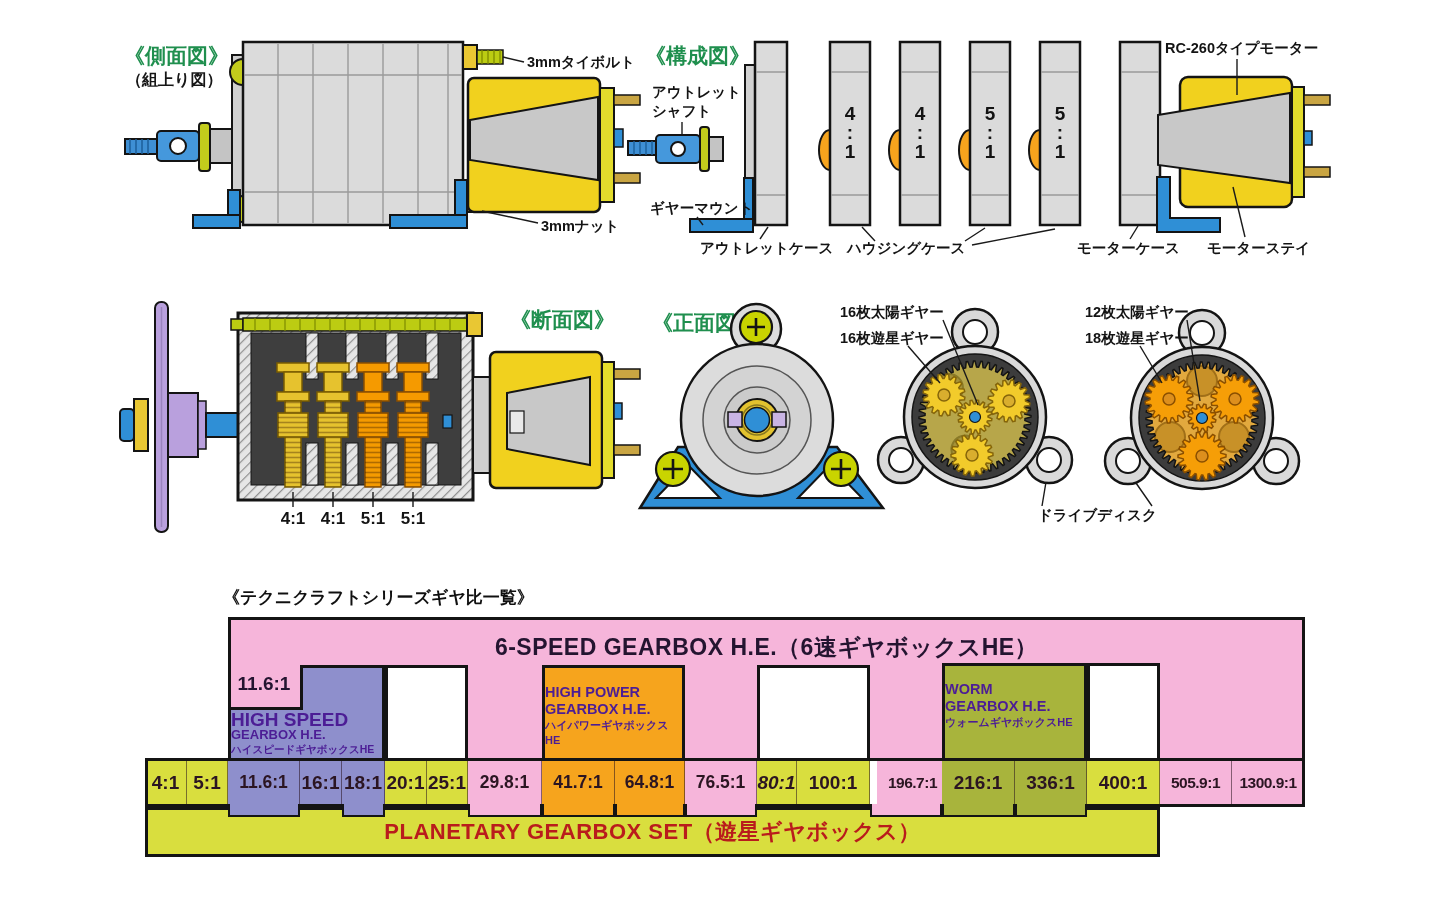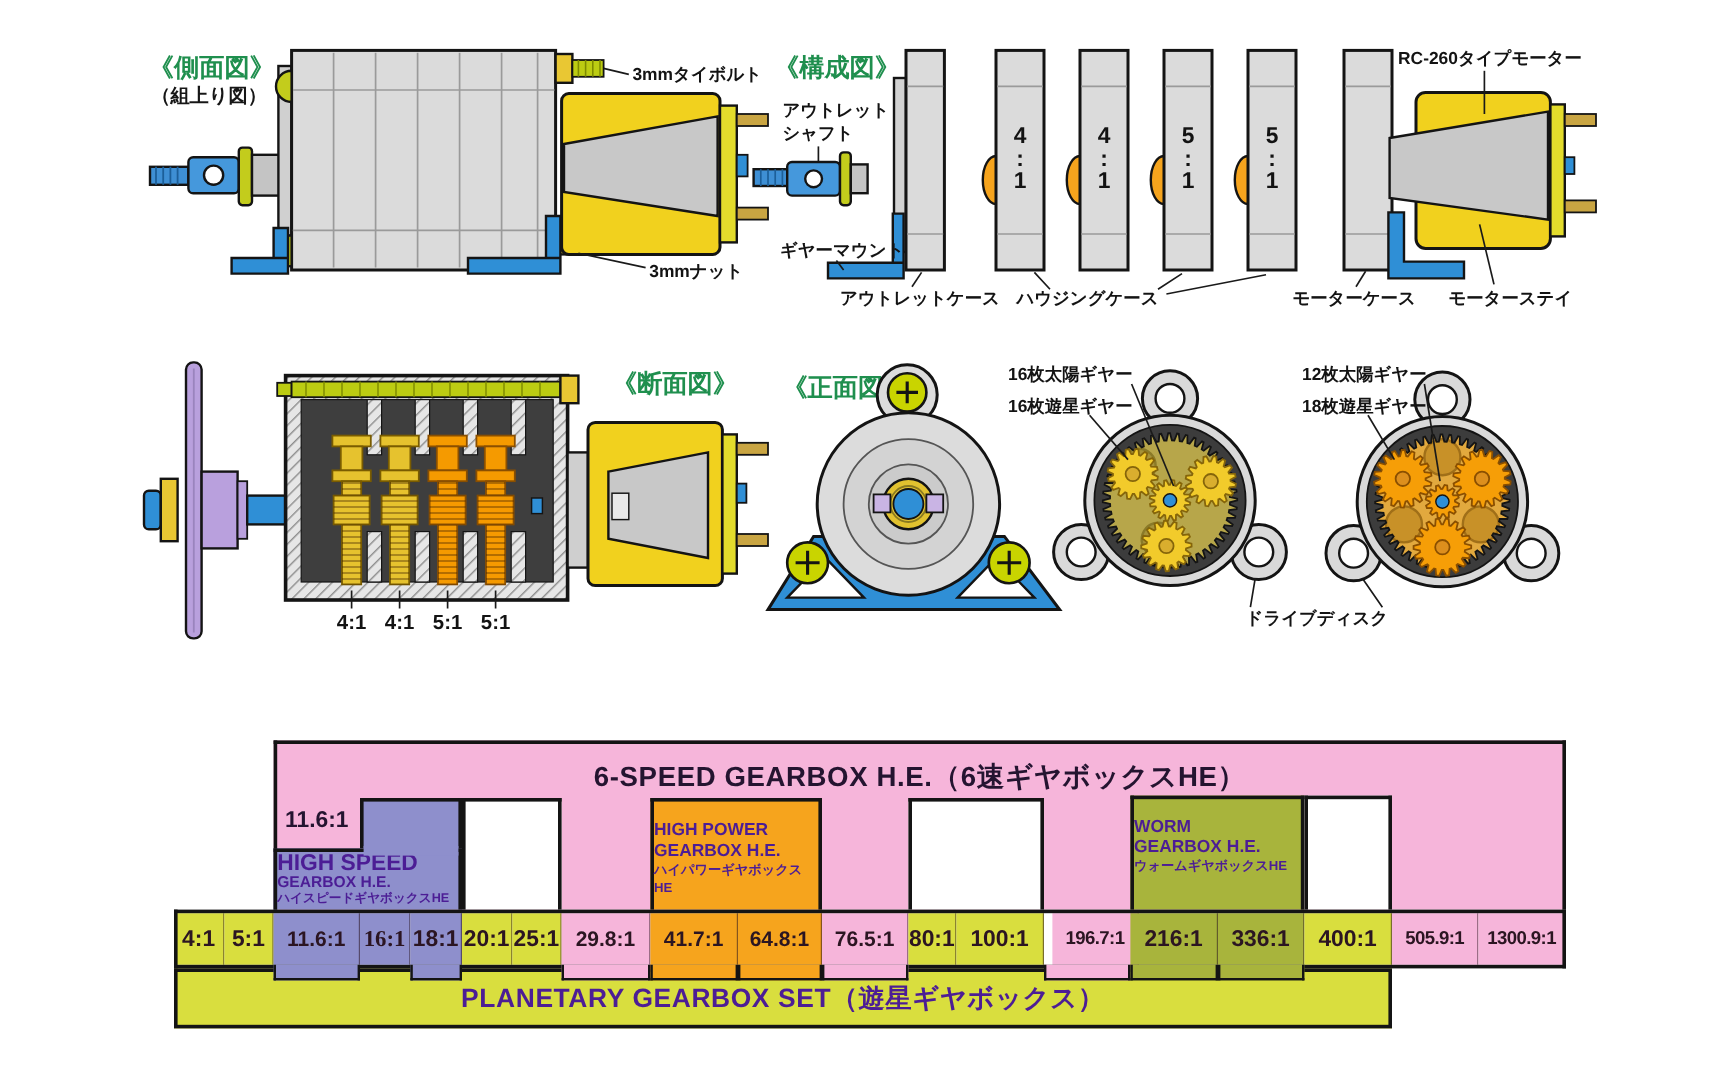--- a/index.html
+++ b/index.html
@@ -35,21 +35,21 @@
   .olive-blk{left:797px;top:68px;width:145px;height:95px;background:#A8B43C;padding-top:15px;}
   #strip-cells{left:0;top:166px;width:1160px;height:43px;z-index:4;}
   #strip-cells .cell{position:absolute;top:0;height:43px;box-sizing:border-box;border-right:1.5px solid rgba(40,18,30,.55);
      display:flex;align-items:center;justify-content:center;font-weight:bold;color:#2b1522;font-size:19px;white-space:nowrap;}
   #strip-cells .cell.m{font-size:17.5px;}
   #strip-cells .cell.s{font-size:15.5px;letter-spacing:-0.5px;}
   .bar{background:#141414;z-index:4;}
   .tab{position:absolute;top:209px;height:13px;box-sizing:border-box;border:2px solid #141414;border-top:none;z-index:5;}
   .band{left:0;top:212px;width:1015px;height:50px;background:#D9DE3E;border:3px solid #141414;z-index:1;
         display:flex;align-items:center;justify-content:center;}
-  .band span{font-size:22px;font-weight:bold;color:#4c1d95;letter-spacing:0.5px;}
+  .band span{font-size:22px;font-weight:bold;color:#b91c1c;letter-spacing:0.5px;}
 </style>
 </head>
 <body>
 
 <div id="canvas">
 
 <svg class="dg" style="left:110px;top:15px" width="540" height="262" viewBox="0 0 540 262">
   <text class="hdr" x="14" y="48">《側面図》</text>
   <text class="sub" x="16" y="70">（組上り図）</text>
 
@@ -358,20 +358,21 @@
   <path class="gline" d="M268 61 L300 98"></path>
   <text class="lbl" x="445" y="32">12枚太陽ギヤー</text>
   <path class="gline" d="M547 35 L560 116"></path>
   <text class="lbl" x="445" y="58">18枚遊星ギヤー</text>
   <path class="gline" d="M500 61 L522 98"></path>
   <text class="lbl" x="398" y="235">ドライブディスク</text>
   <path class="gline" d="M402 221 L406 197 M512 221 L496 198"></path>
 </svg>
 
 <div id="gear-chart">
+  <div class="abs chart-title">《テクニクラフトシリーズギヤ比一覧》</div>
 
   <div class="abs pink-block">
     <div class="pink-title">6-SPEED GEARBOX H.E.（6速ギヤボックスHE）</div>
   </div>
   <div class="abs callout">11.6:1</div>
 
   <div class="abs blk purple-up"></div>
   <div class="abs blk purple-low">
     <div class="l1" style="font-size:19px;line-height:15px;">HIGH SPEED</div>
     <div class="l2" style="font-size:13px;line-height:15px;">GEARBOX H.E.</div>
@@ -390,29 +391,29 @@
     <div class="l1">WORM</div>
     <div class="l2">GEARBOX H.E.</div>
     <div class="l3">ウォームギヤボックスHE</div>
   </div>
   <div class="abs blk cut3"></div>
 
   <div class="abs" id="strip-cells">
         <div class="cell" style="left: 0px; width: 42px; background: rgb(217, 222, 62);">4:1</div>
         <div class="cell" style="left: 42px; width: 41px; background: rgb(217, 222, 62);">5:1</div>
         <div class="cell m" style="left: 83px; width: 72px; background: rgb(142, 143, 204);">11.6:1</div>
-        <div class="cell" style="left: 155px; width: 42px; background: rgb(142, 143, 204); font-family: Liberation Serif, serif;">16:1</div>
+        <div class="cell" style="left: 155px; width: 42px; background: rgb(142, 143, 204);">16:1</div>
         <div class="cell" style="left: 197px; width: 43px; background: rgb(142, 143, 204);">18:1</div>
         <div class="cell" style="left: 240px; width: 42px; background: rgb(217, 222, 62);">20:1</div>
         <div class="cell" style="left: 282px; width: 41px; background: rgb(217, 222, 62);">25:1</div>
         <div class="cell m" style="left: 323px; width: 74px; background: rgb(246, 181, 218);">29.8:1</div>
         <div class="cell m" style="left: 397px; width: 73px; background: rgb(246, 164, 29);">41.7:1</div>
         <div class="cell m" style="left: 470px; width: 70px; background: rgb(246, 164, 29);">64.8:1</div>
         <div class="cell m" style="left: 540px; width: 72px; background: rgb(246, 181, 218);">76.5:1</div>
-        <div class="cell" style="left: 612px; width: 40px; background: rgb(217, 222, 62);">80:1</div>
+        <div class="cell" style="left: 612px; width: 40px; background: rgb(217, 222, 62); font-style: italic;">80:1</div>
         <div class="cell" style="left: 652px; width: 73px; background: rgb(217, 222, 62);">100:1</div>
         <div class="cell s" style="left: 732px; width: 72px; background: rgb(246, 181, 218);">196.7:1</div>
         <div class="cell" style="left: 797px; width: 73px; background: rgb(168, 180, 60);">216:1</div>
         <div class="cell" style="left: 870px; width: 72px; background: rgb(168, 180, 60);">336:1</div>
         <div class="cell" style="left: 942px; width: 73px; background: rgb(217, 222, 62);">400:1</div>
         <div class="cell s" style="left: 1015px; width: 72px; background: rgb(246, 181, 218);">505.9:1</div>
         <div class="cell s" style="left: 1087px; width: 73px; background: rgb(246, 181, 218);">1300.9:1</div>
       </div>
   <div class="abs bar" style="left:0;top:163px;width:1160px;height:3px;"></div>
   <div class="abs bar" style="left:0;top:209px;width:1160px;height:3px;"></div>

